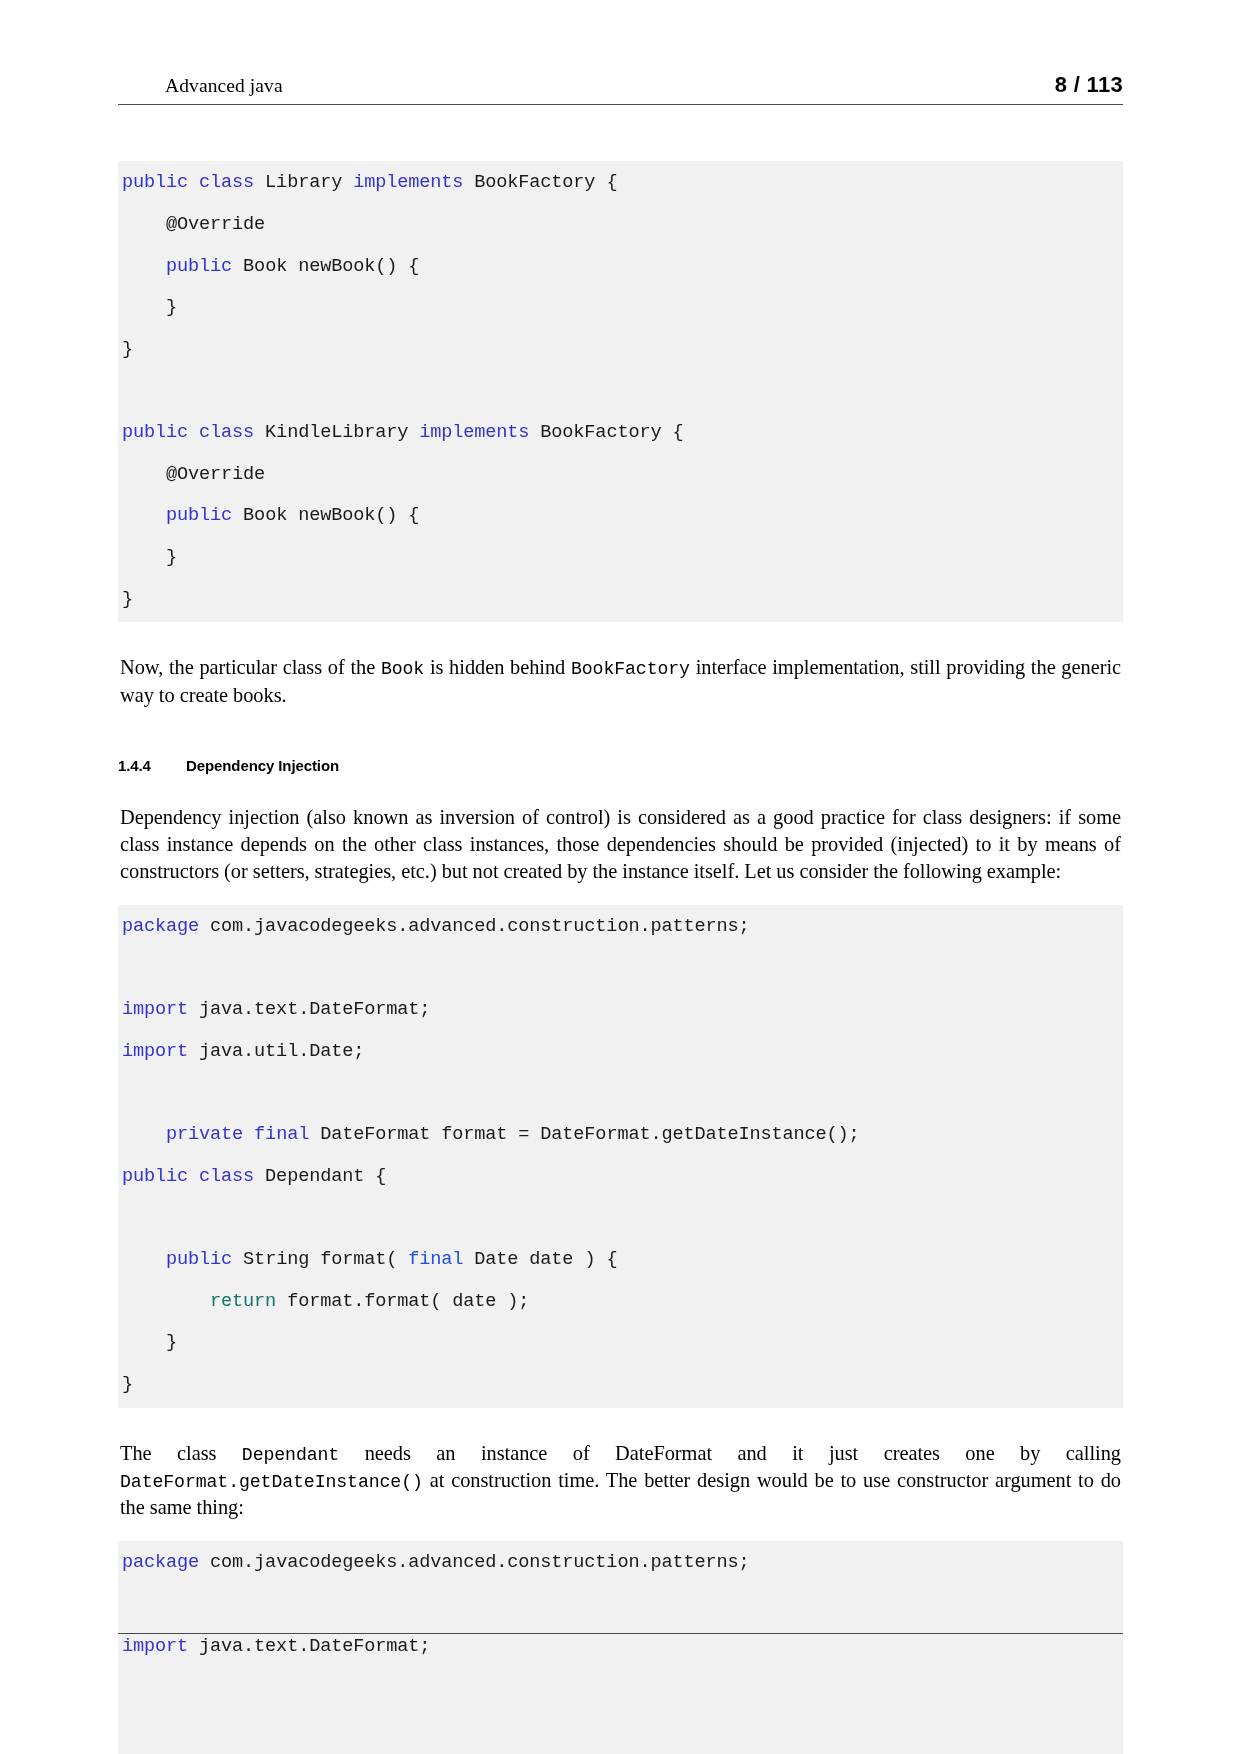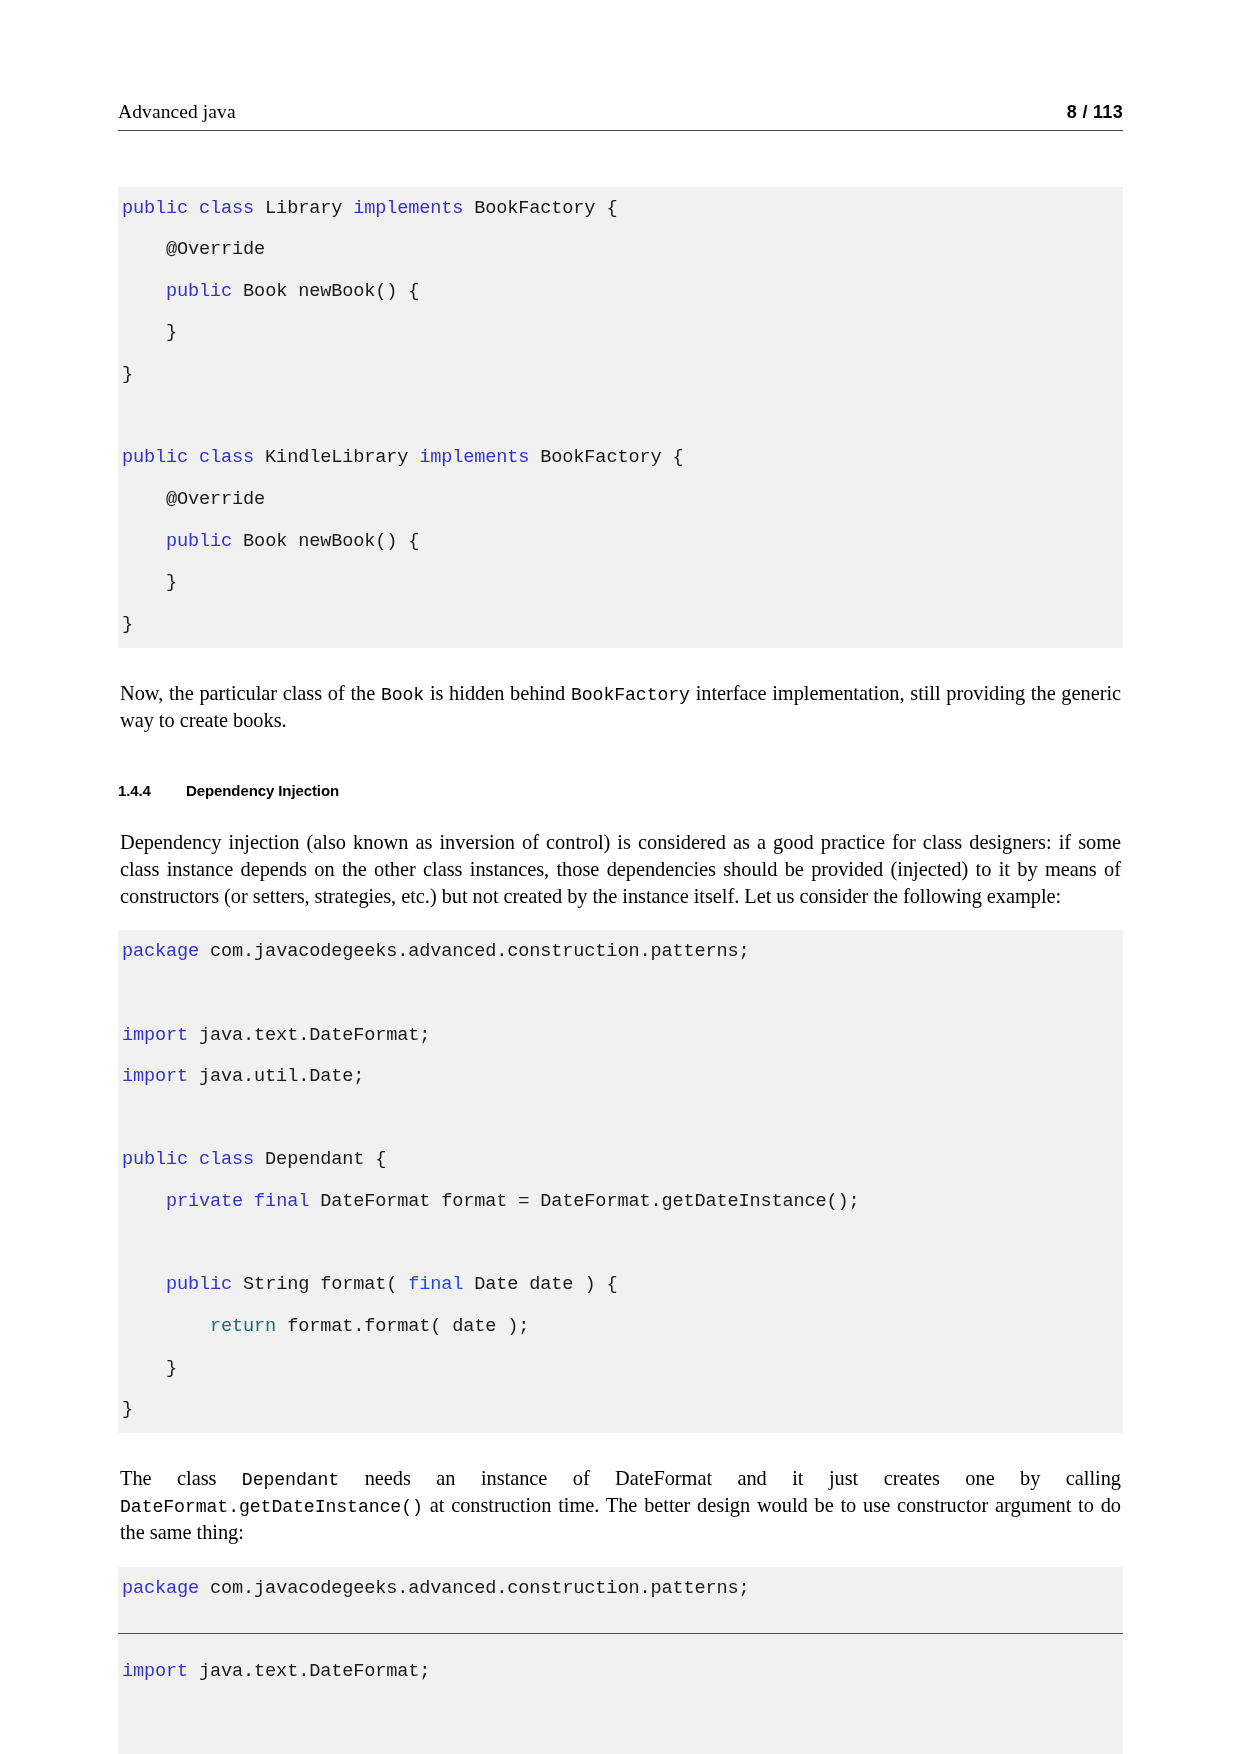--- a/index.html
+++ b/index.html
@@ -21,32 +21,33 @@
     box-sizing: border-box;
     padding: 0 118px;
     position: relative;
   }
 
   
   .header {
     display: flex;
     justify-content: space-between;
     align-items: baseline;
-    padding-top: 100px;
+    padding-top: 72px;
     font-size: 19.5px;
     line-height: 1.2;
+    margin-left: 47px;
   }
   .header-title {
     font-family: "Liberation Serif", "DejaVu Serif", serif;
     letter-spacing: 0.1px;
   }
   .header-page {
     font-family: "Liberation Sans", "DejaVu Sans", sans-serif;
     font-weight: bold;
-    font-size: 18px;
+    font-size: 22px;
     letter-spacing: 0.3px;
   }
   .header-rule {
     border-bottom: 1.4px solid #4a4a4a;
     margin-top: 6px;
   }
   .footer-rule {
     position: absolute;
     left: 118px;
     right: 118px;
@@ -139,22 +140,22 @@
 
   <p class="body-text">Dependency injection (also known as inversion of control) is considered as a good practice for class designers: if some class instance depends on the other class instances, those dependencies should be provided (injected) to it by means of constructors (or setters, strategies, etc.) but not created by the instance itself. Let us consider the following example:</p>
 
   <div class="spacer-18"></div>
 
   <pre class="code-block" style="background: rgb(241, 241, 241);"><span class="code-line"><span class="kw" style="color: rgb(51, 51, 204);">package </span><span>com.javacodegeeks.advanced.construction.patterns;</span></span>
 <span class="code-line">&nbsp;</span>
 <span class="code-line"><span class="kw" style="color: rgb(51, 51, 204);">import </span><span>java.text.DateFormat;</span></span>
 <span class="code-line"><span class="kw" style="color: rgb(51, 51, 204);">import </span><span>java.util.Date;</span></span>
 <span class="code-line">&nbsp;</span>
+<span class="code-line"><span>    </span><span class="kw" style="color: rgb(51, 51, 204);">private final </span><span>DateFormat format = DateFormat.getDateInstance();</span></span>
 <span class="code-line"><span class="kw" style="color: rgb(51, 51, 204);">public class </span><span>Dependant {</span></span>
-<span class="code-line"><span>    </span><span class="kw" style="color: rgb(51, 51, 204);">private final </span><span>DateFormat format = DateFormat.getDateInstance();</span></span>
 <span class="code-line">&nbsp;</span>
 <span class="code-line"><span>    </span><span class="kw" style="color: rgb(51, 51, 204);">public </span><span>String format( </span><span class="kw" style="color: #1d4ed8;">final </span><span>Date date ) {</span></span>
 <span class="code-line"><span>        </span><span class="kw" style="color: #0f766e;">return </span><span>format.format( date );</span></span>
 <span class="code-line"><span>    }</span></span>
 <span class="code-line"><span>}</span></span></pre>
 
   <div class="spacer-30"></div>
 
   <p class="body-text"><span>The class </span><span class="mono-inline">Dependant</span><span> needs an instance of DateFormat and it just creates one by calling </span><span class="mono-inline">DateFormat.getDateInstance()</span><span> at construction time. The better design would be to use constructor argument to do the same thing:</span></p>
 

